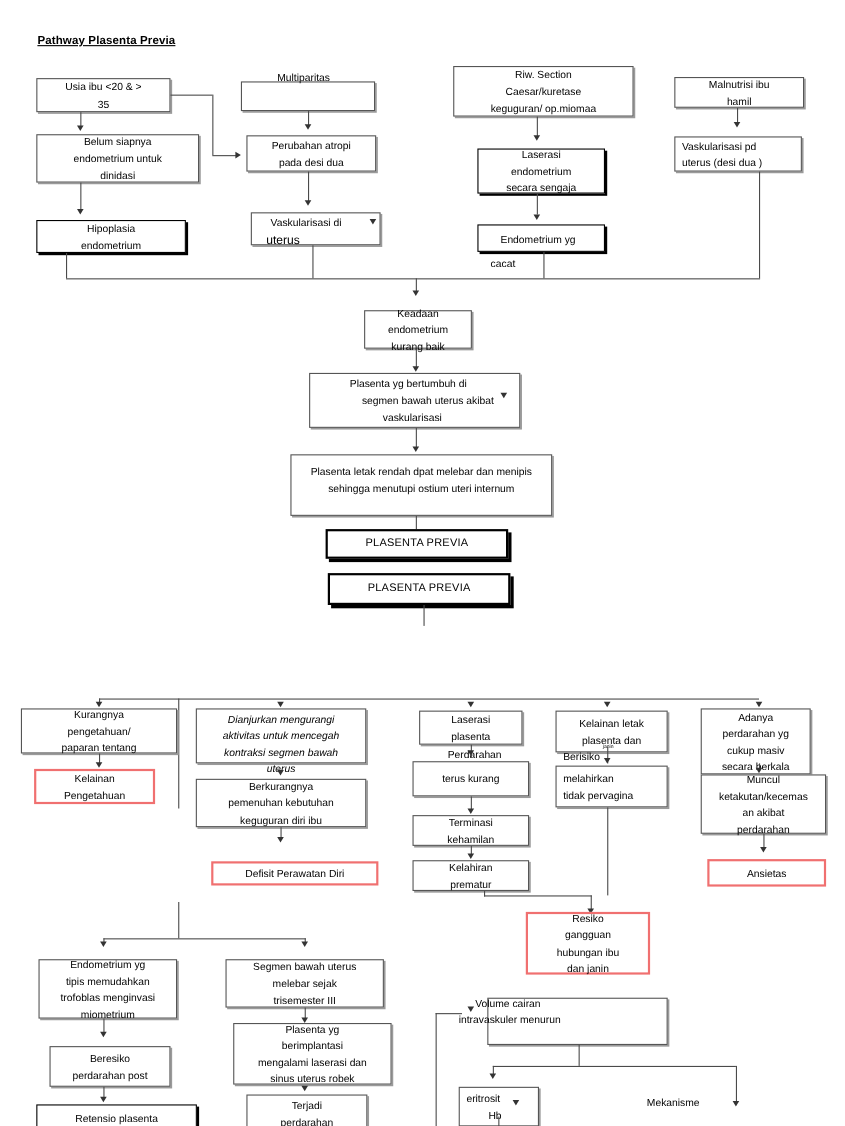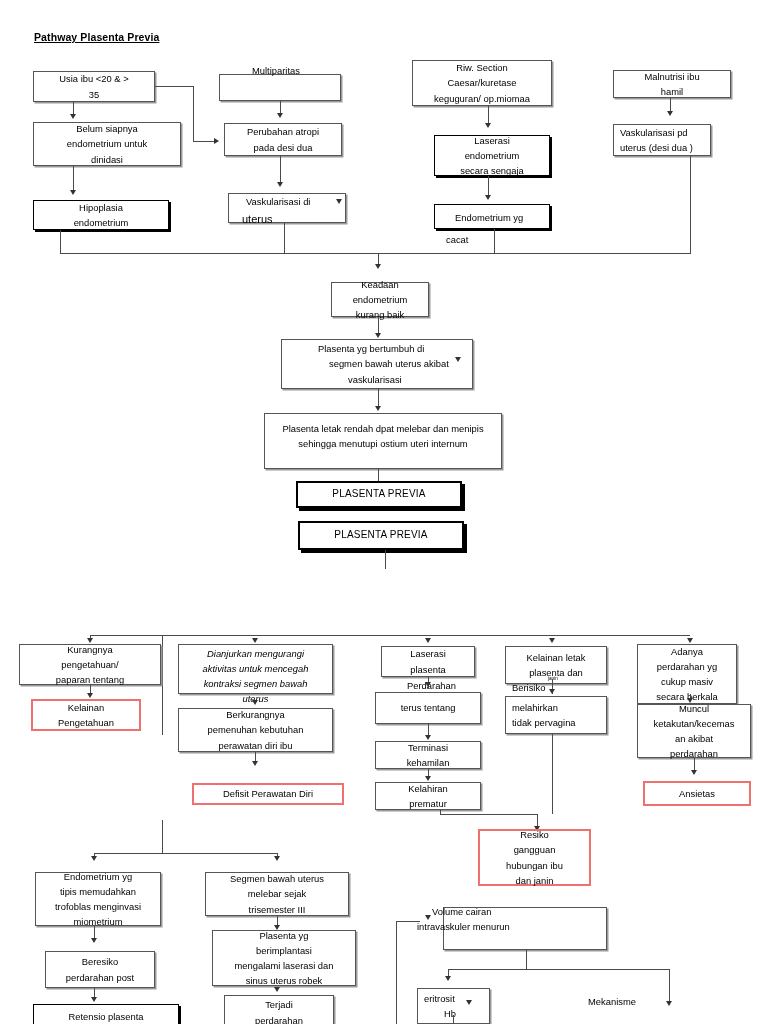--- a/index.html
+++ b/index.html
@@ -104,21 +104,21 @@
   <div id="doc-title">Pathway Plasenta Previa</div>
 
   <div class="box shadow" style="left:33px; top:71px; width:122px; height:31px;">
     <span class="ln">Usia ibu &lt;20 &amp; &gt;</span>
     <span class="ln">35</span>
   </div>
 
   <div class="box shadow" style="left:219px; top:74px; width:122px; height:27px;"></div>
   <div class="ftext" style="left:252px; top:65px;">Multiparitas</div>
 
-  <div class="box shadow" style="left:412px; top:60px; width:140px; height:46px;">
+  <div class="box shadow" style="left:412px; top:60px; width:164px; height:46px;">
     <span class="ln">Riw. Section</span>
     <span class="ln">Caesar/kuretase</span>
     <span class="ln">keguguran/ op.miomaa</span>
   </div>
 
   <div class="box shadow" style="left:613px; top:70px; width:118px; height:28px;">
     <span class="ln">Malnutrisi ibu</span>
     <span class="ln">hamil</span>
   </div>
 
@@ -132,21 +132,21 @@
     <span class="ln">Perubahan atropi</span>
     <span class="ln">pada desi dua</span>
   </div>
 
   <div class="box dark" style="left:434px; top:135px; width:116px; height:41px;">
     <span class="ln">Laserasi</span>
     <span class="ln">endometrium</span>
     <span class="ln">secara sengaja</span>
   </div>
 
-  <div class="box shadow align-left" style="left:613px; top:124px; width:98px; height:32px;">
+  <div class="box shadow align-left" style="left:613px; top:124px; width:116px; height:32px;">
     <span class="ln">Vaskularisasi pd</span>
     <span class="ln">uterus (desi dua )</span>
   </div>
 
   <div class="box dark" style="left:33px; top:200px; width:136px; height:30px;">
     <span class="ln">Hipoplasia</span>
     <span class="ln">endometrium</span>
   </div>
 
   <div class="box shadow" style="left:228px; top:193px; width:118px; height:30px;"></div>
@@ -252,37 +252,37 @@
   <div class="box shadow" style="left:178px; top:644px; width:155px; height:50px;font-style:italic;">
     <span class="ln">Dianjurkan mengurangi</span>
     <span class="ln">aktivitas untuk mencegah</span>
     <span class="ln">kontraksi segmen bawah</span>
     <span class="ln" style="margin-bottom:-14px;">uterus</span>
   </div>
   <div class="arrow-d" style="left:252px; top:700px;"></div>
   <div class="box shadow" style="left:178px; top:708px; width:155px; height:44px;">
     <span class="ln">Berkurangnya</span>
     <span class="ln">pemenuhan kebutuhan</span>
-    <span class="ln">perawatan diri ibu</span>
+    <span class="ln">keguguran diri ibu</span>
   </div>
   <div class="v" style="left:255px; top:752px; height:10px;"></div>
   <div class="arrow-d" style="left:252px; top:761px;"></div>
   <div class="box red" style="left:192px; top:783px; width:152px; height:22px;">
     <span class="ln">Defisit Perawatan Diri</span>
   </div>
 
   <div class="box shadow" style="left:381px; top:646px; width:94px; height:31px;">
     <span class="ln">Laserasi</span>
     <span class="ln">plasenta</span>
   </div>
   <div class="ftext" style="left:407px; top:680px;">Perdarahan</div>
   <div class="v" style="left:428px; top:677px; height:12px;"></div>
   <div class="arrow-d" style="left:425px; top:682px;"></div>
   <div class="box shadow" style="left:375px; top:692px; width:106px; height:32px;">
-    <span class="ln">terus tentang</span>
+    <span class="ln">terus kurang</span>
   </div>
   <div class="v" style="left:428px; top:724px; height:12px;"></div>
   <div class="arrow-d" style="left:425px; top:735px;"></div>
   <div class="box shadow" style="left:375px; top:741px; width:106px; height:28px;">
     <span class="ln">Terminasi</span>
     <span class="ln">kehamilan</span>
   </div>
   <div class="v" style="left:428px; top:769px; height:8px;"></div>
   <div class="arrow-d" style="left:425px; top:776px;"></div>
   <div class="box shadow" style="left:375px; top:782px; width:106px; height:28px;">

